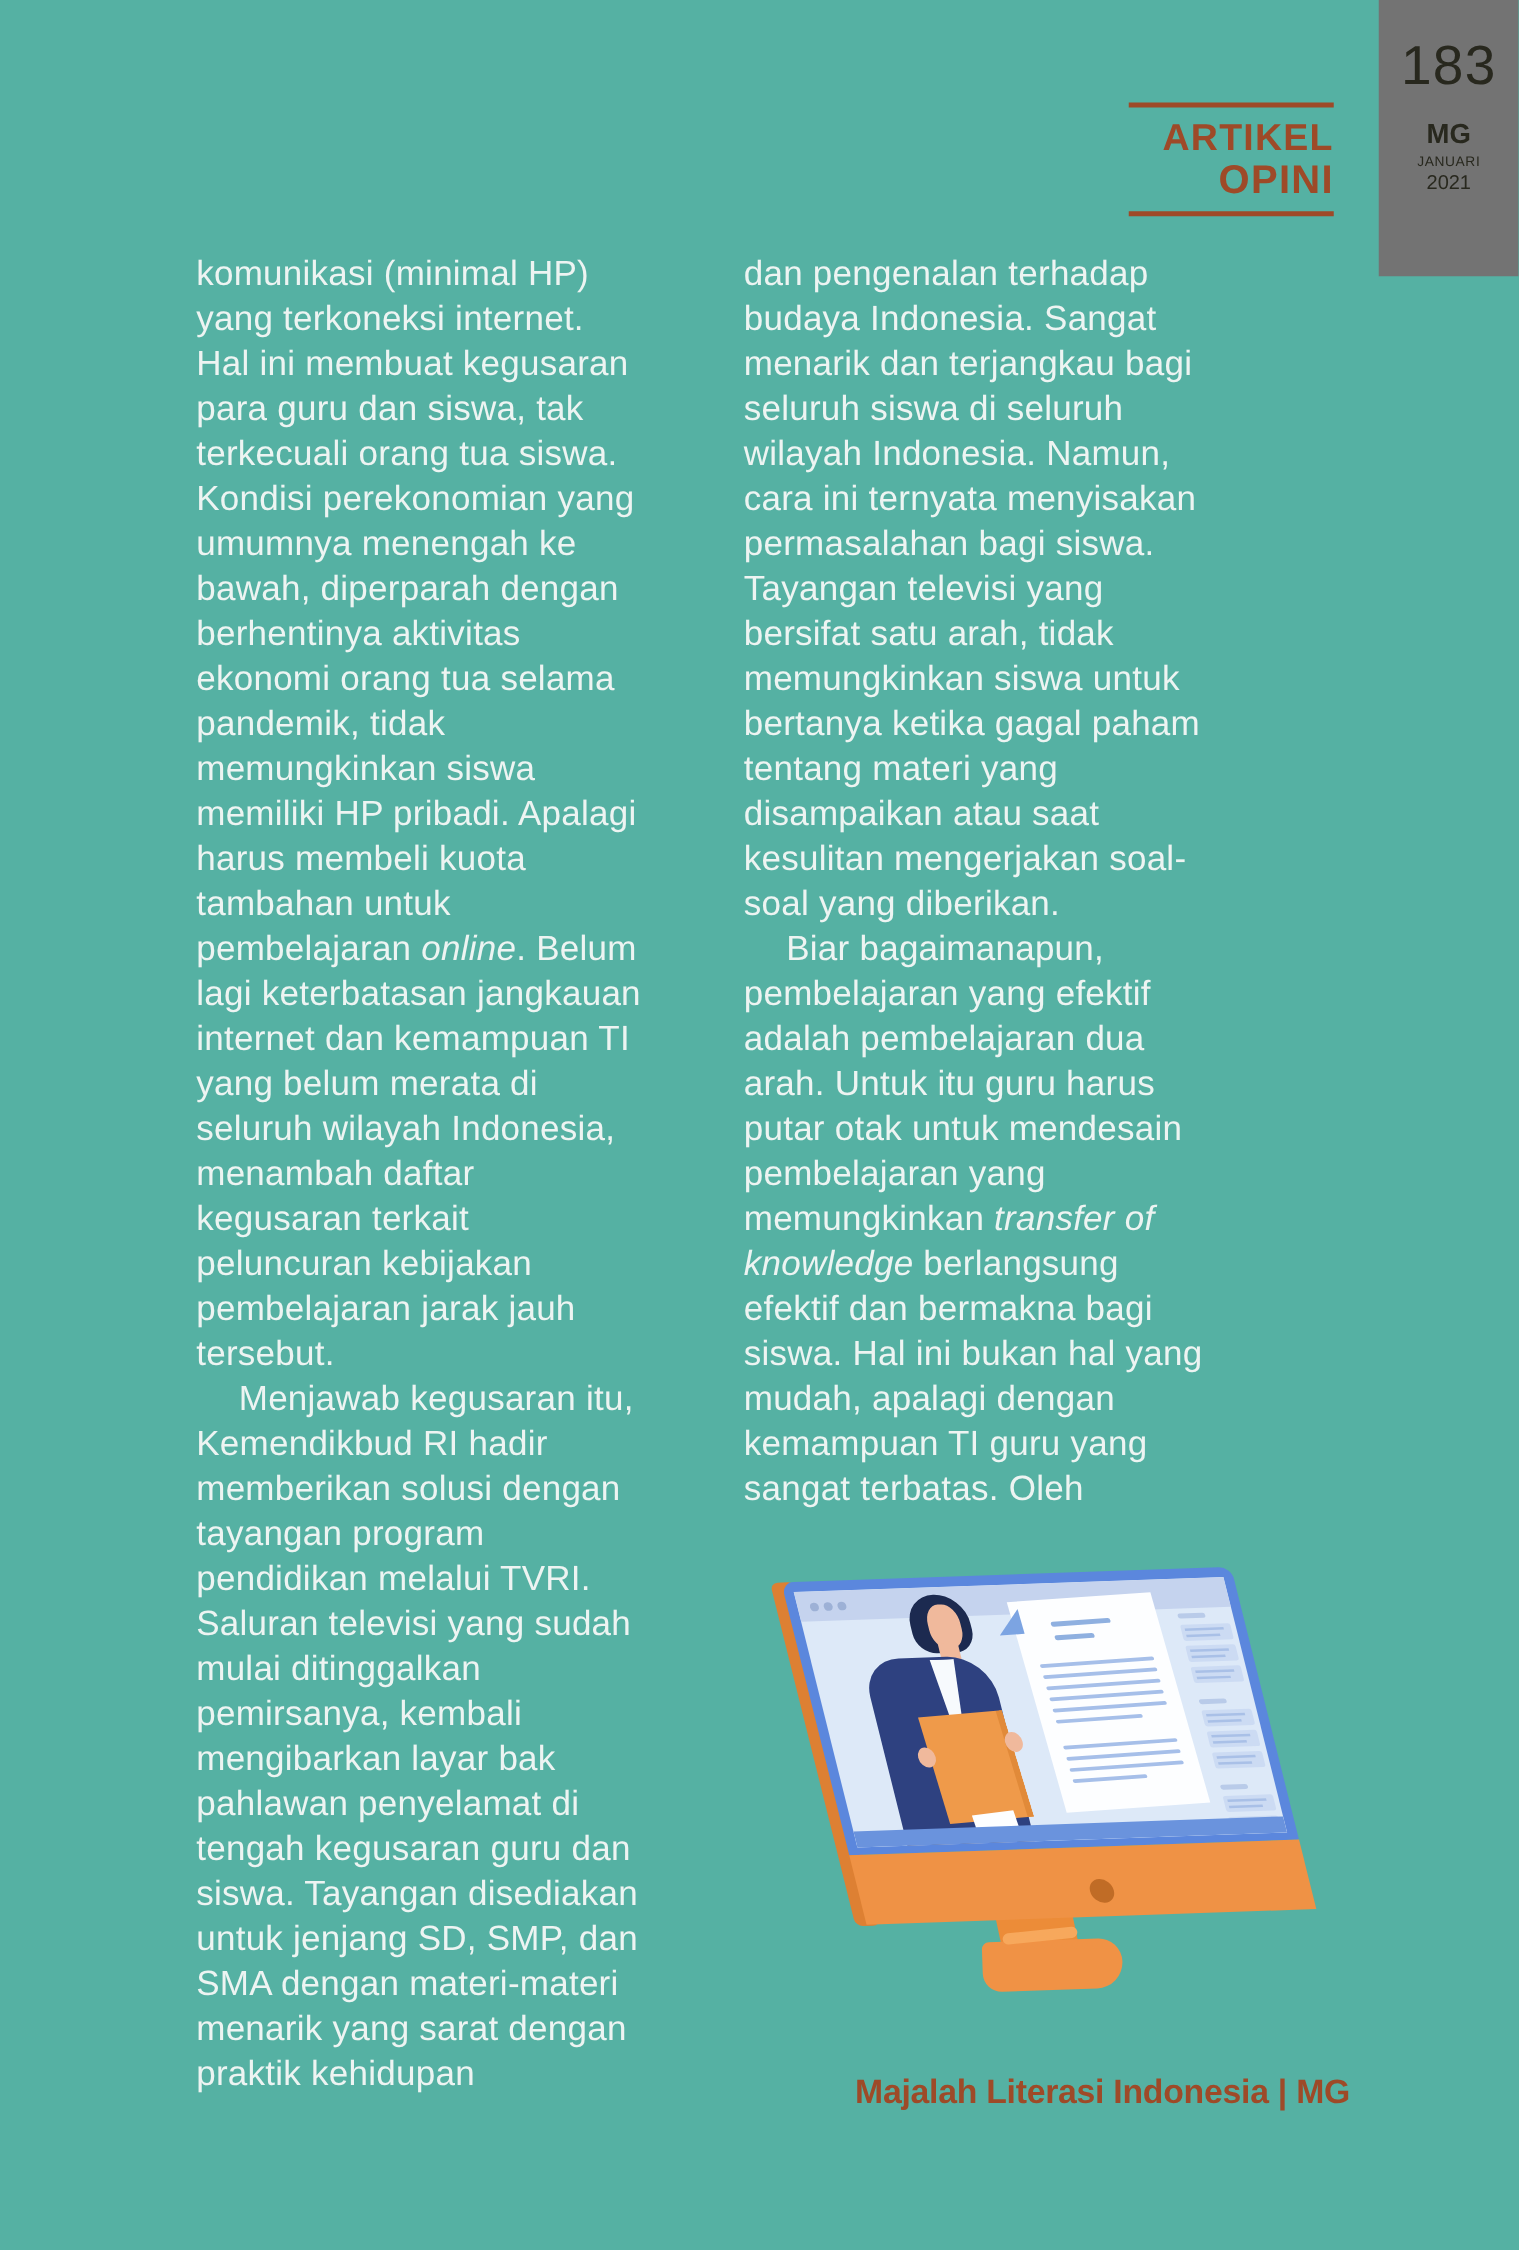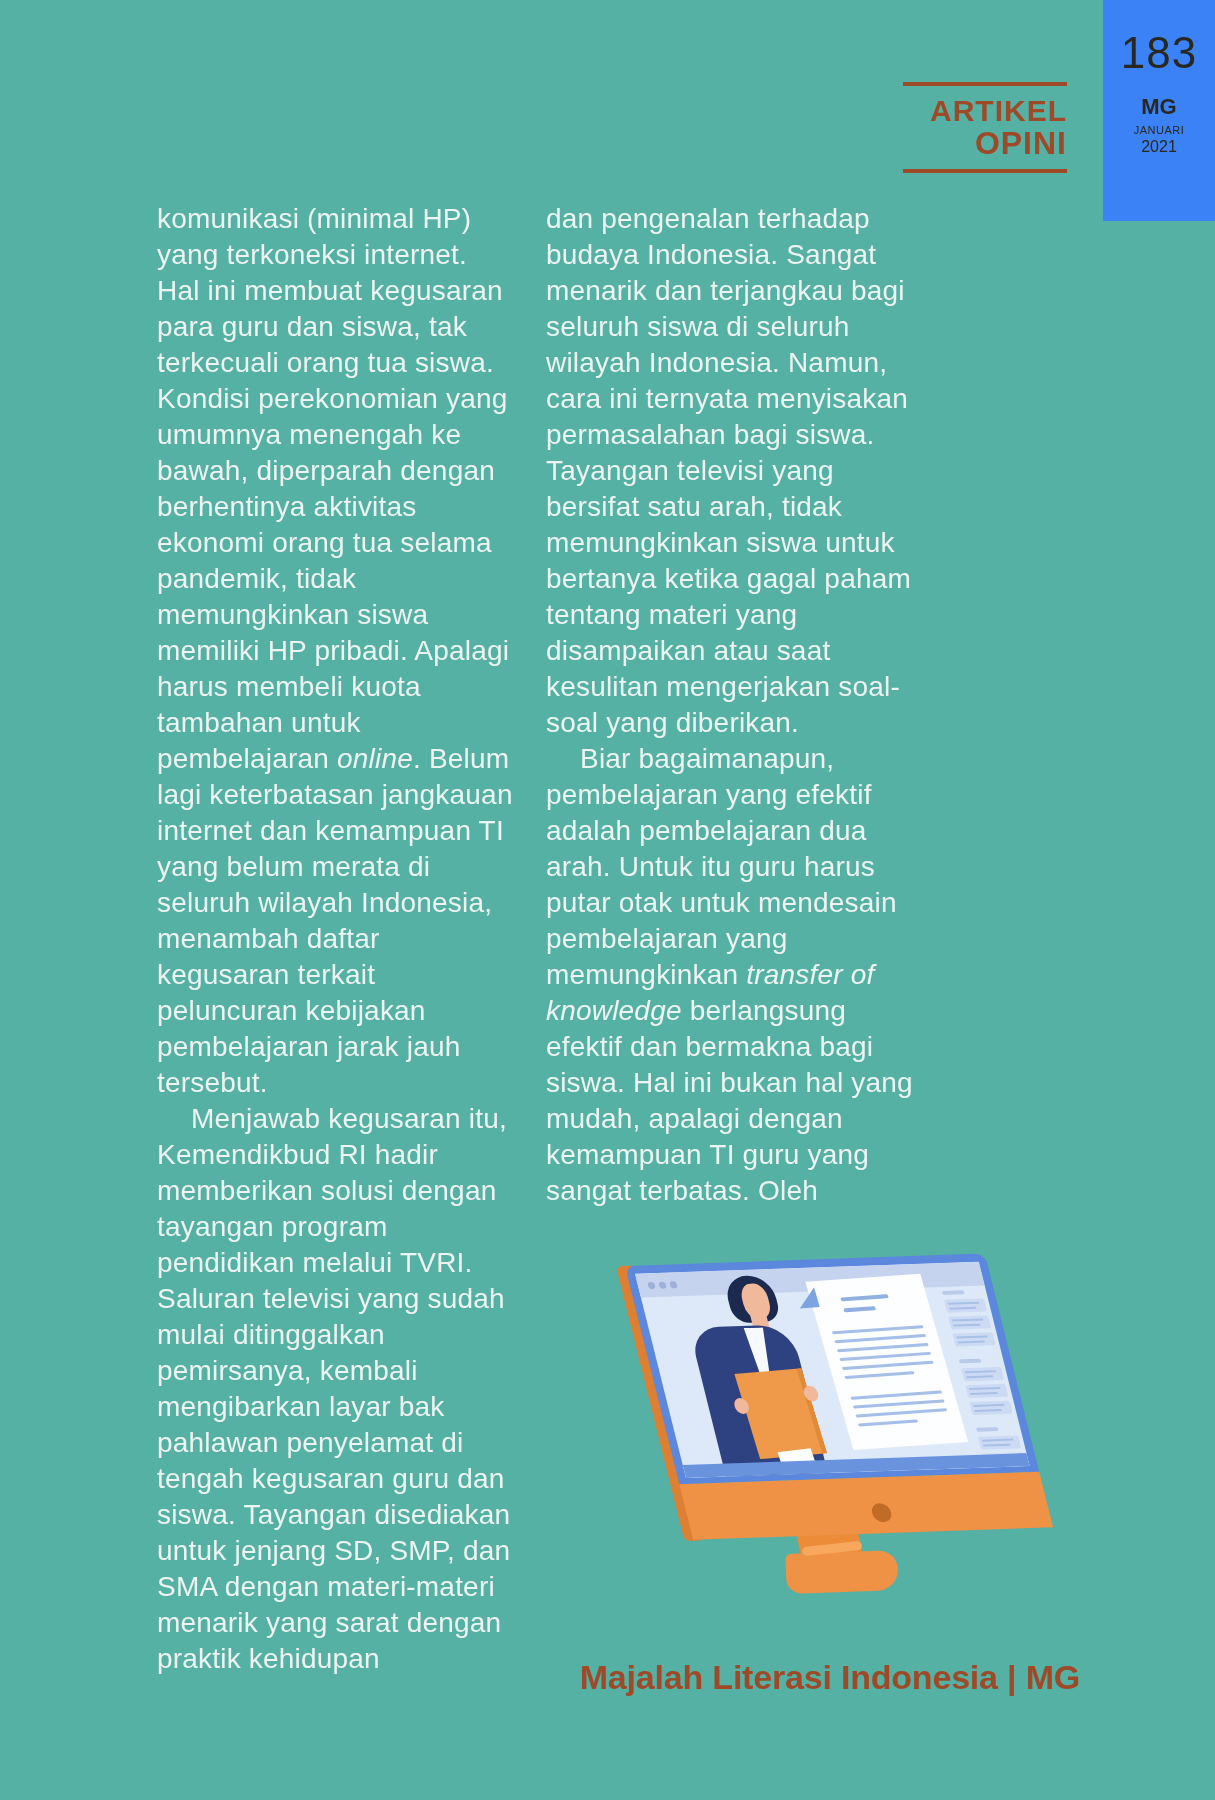--- a/index.html
+++ b/index.html
@@ -9,33 +9,33 @@
     font-family:"Liberation Sans", sans-serif;
   }
 
   
   .kicker { position:absolute; top:82px; right:148px; width:164px; text-align:right; color:#9e4a28; }
   .kicker .rule { height:4px; background:#9e4a28; }
   .kicker .l1 { font-size:30px; font-weight:700; letter-spacing:1px; line-height:1.05; margin-top:9px; }
   .kicker .l2 { font-size:32px; font-weight:800; letter-spacing:1px; line-height:1.05; margin-bottom:9px; }
 
   
-  .issue { position:absolute; left:1103px; top:0; width:112px; height:221px; background:#3b82f6; text-align:center; color:#28281e; }
+  .issue { position:absolute; left:1103px; top:0; width:112px; height:221px; background:#737373; text-align:center; color:#28281e; }
   .issue .num { font-size:44px; font-weight:500; letter-spacing:1px; margin-top:28px; }
   .issue .mg  { font-size:22px; font-weight:700; margin-top:16px; }
   .issue .mon { font-size:11px; font-weight:500; letter-spacing:0.5px; margin-top:4px; }
   .issue .yr  { font-size:16px; font-weight:400; margin-top:2px; }
 
   
   .col { position:absolute; top:201px; color:#edf4f2; font-size:28px; line-height:36px; letter-spacing:0.2px; }
   .col p { margin:0; }
   .col p.indent { text-indent:34px; }
   .col em { font-style:italic; }
   .col-left  { left:157px; width:356px; }
-  .col-right { left:546px; width:372px; }
+  .col-right { left:595px; width:372px; }
 
   
   .stand { position:absolute; left:786px; top:1532px; width:118px; height:64px; }
   .stand .neck { position:absolute; left:14px; top:0; width:62px; height:38px; background:#ec8c38; transform:skewX(12deg); }
   .stand .foot { position:absolute; left:0; top:20px; width:112px; height:40px; background:#f09245; border-radius:6px 20px 22px 16px; transform:rotate(-2deg); }
   .stand .shine { position:absolute; left:16px; top:12px; width:60px; height:9px; background:#f7a85c; border-radius:5px; transform:rotate(-6deg); }
 
   .monitor { position:absolute; left:625px; top:1266px; width:360px; height:276px;
              transform:rotate(-2deg) skewX(12deg); transform-origin:0 0; }
   .side-edge { position:absolute; left:-9px; top:0; width:20px; height:277px; background:#dd8033; border-radius:6px; }
@@ -66,21 +66,21 @@
   .sb-label { width:22px; height:4px; background:#b9cbe9; border-radius:2px; margin:0 0 5px 0; }
   .sb-card { width:40px; height:13px; background:#ccdbf3; border-radius:2px; margin-bottom:4px; position:relative; }
   .sb-card::before { content:""; position:absolute; left:3px; top:3px; right:6px; height:2px; background:#a9c0e7; }
   .sb-card::after  { content:""; position:absolute; left:3px; top:8px; right:10px; height:2px; background:#a9c0e7; }
   .sb-group { margin-bottom:13px; }
 
   .bezel { position:absolute; left:0; top:220px; width:360px; height:56px; background:#ef9245; }
   .cam { position:absolute; left:184px; top:26px; width:19px; height:19px; border-radius:50%; background:#c06c26; }
 
   
-  .footer { position:absolute; right:135px; top:1658px; font-size:34px; font-weight:600; color:#9e4a28; letter-spacing:-0.2px; }
+  .footer { position:absolute; right:135px; top:1658px; font-size:27px; font-weight:600; color:#9e4a28; letter-spacing:-0.2px; }
   .footer b { font-weight:800; }
 </style>
 </head>
 <body>
 
 <div class="page">
 
   <div class="kicker">
     <div class="rule"></div>
     <div class="l1">ARTIKEL</div>

